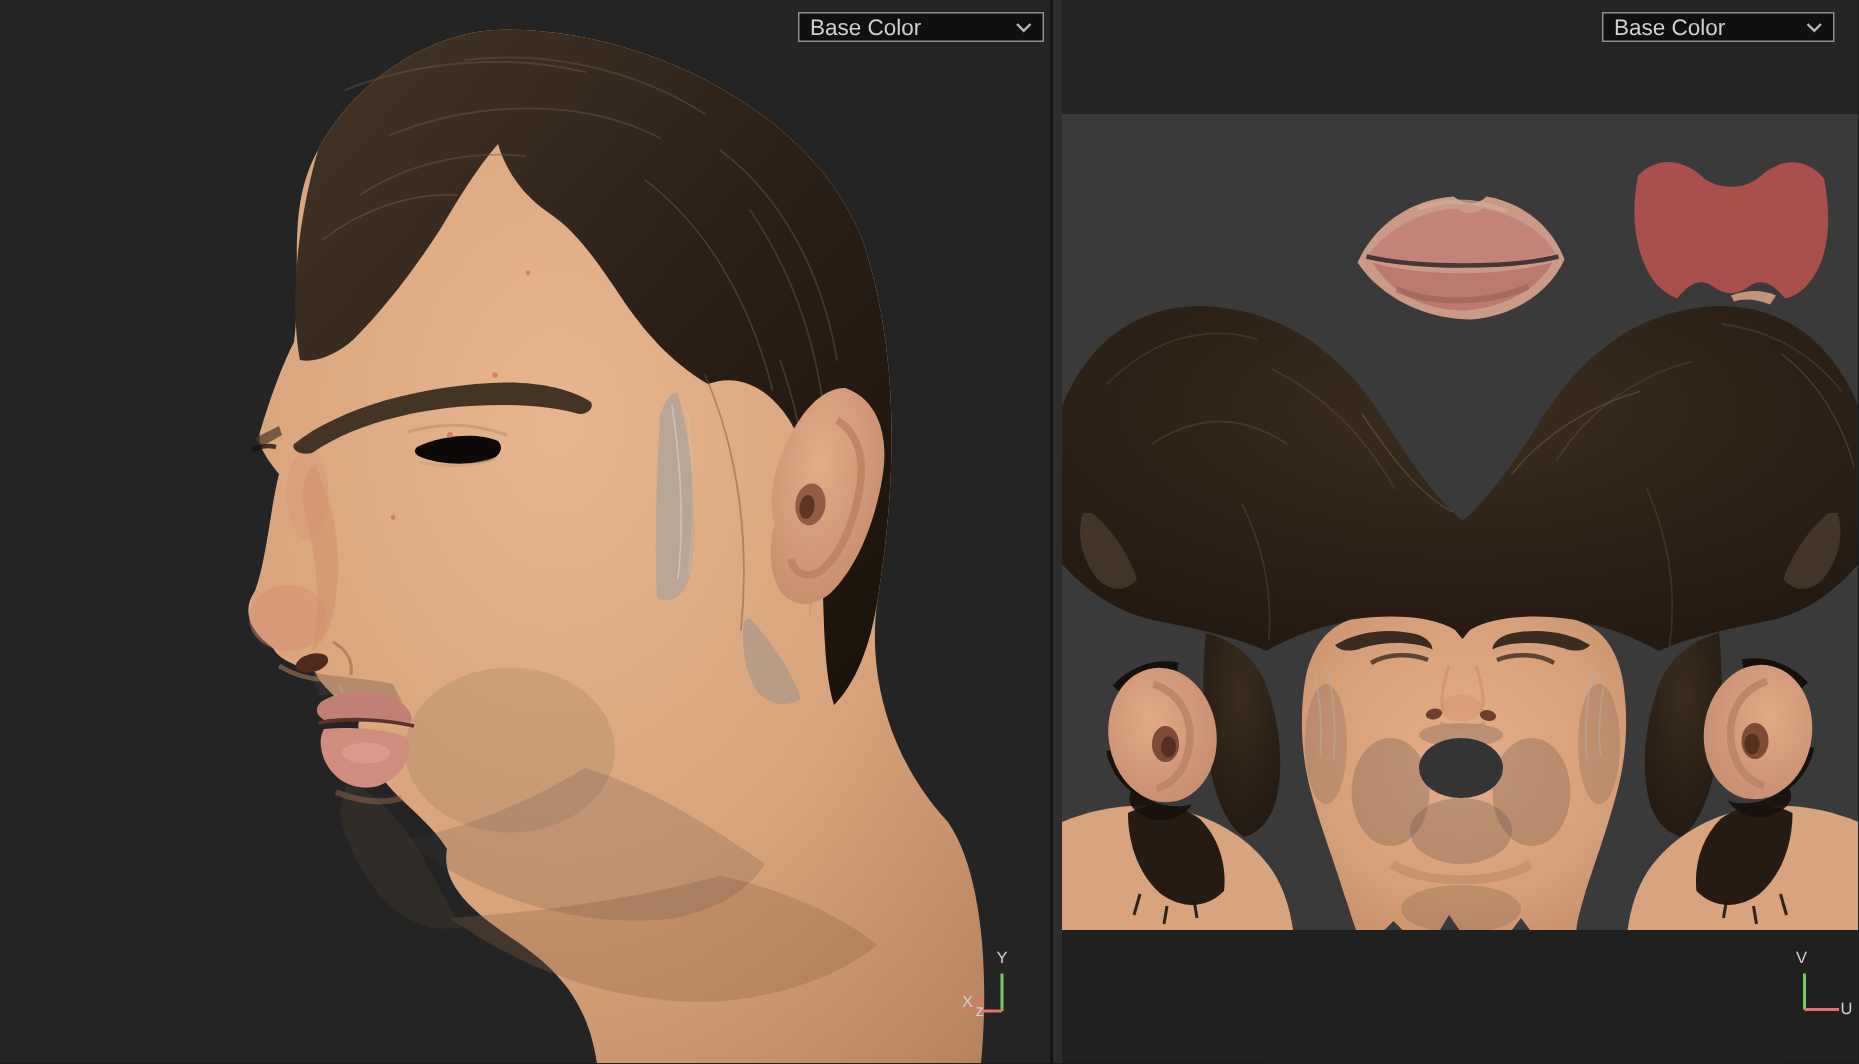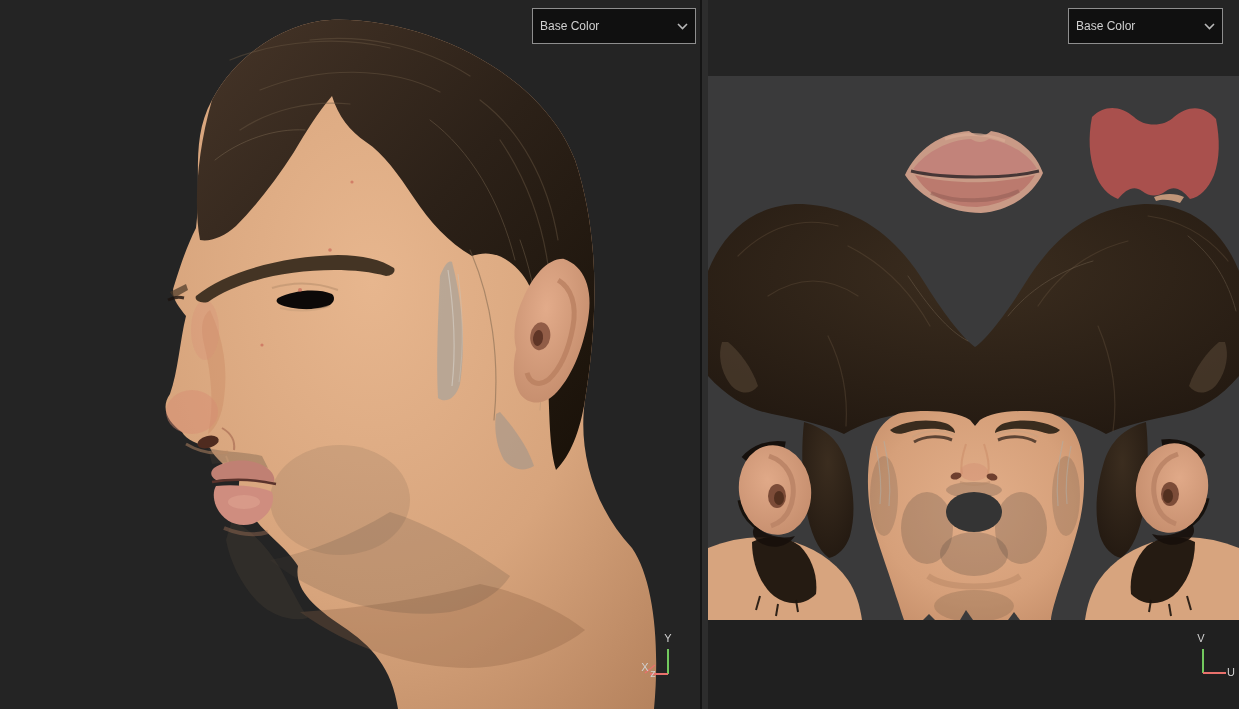--- a/index.html
+++ b/index.html
@@ -10,25 +10,25 @@
   }
   .viewport{position:absolute;top:0;height:709px;overflow:hidden;}
   .viewport-left{left:0;width:700px;background:var(--panel-bg,#242424);}
   .divider{position:absolute;left:700px;top:0;width:8px;height:709px;
     background:var(--divider,#2d2d2d);border-left:2px solid var(--divider-edge,#151515);box-sizing:border-box;cursor:ew-resize;}
   .viewport-right{left:708px;width:531px;background:var(--right-panel-bg,#202020);}
   .topbar{position:absolute;left:0;top:0;width:100%;height:76px;background:var(--panel-bg,#242424);}
   .render-svg{position:absolute;left:0;top:0;}
   .uv-svg{position:absolute;left:0;top:76px;}
   .dropdown{
-    position:absolute;top:8px;height:36px;box-sizing:border-box;
+    position:absolute;top:8px;height:20px;box-sizing:border-box;
     background:var(--dropdown-bg,#101010);
     border:1px solid var(--dropdown-border,#8e8e8e);
     color:var(--dropdown-text,#d0d0d0);
-    font-size:12px;display:flex;align-items:center;justify-content:space-between;
+    font-size:15px;display:flex;align-items:center;justify-content:space-between;
     padding:0 7px;cursor:default;
   }
   .dropdown-left{left:532px;width:164px;}
   .dropdown-right{right:16px;width:155px;}
   .chev{display:flex;align-items:center;margin-left:8px;}
   .gizmo{position:absolute;pointer-events:none;}
   .gizmo text{fill:var(--gizmo-label,#d0d0d0);font-family:"Liberation Sans",sans-serif;font-size:11px;}
 </style>
 </head>
 <body>

